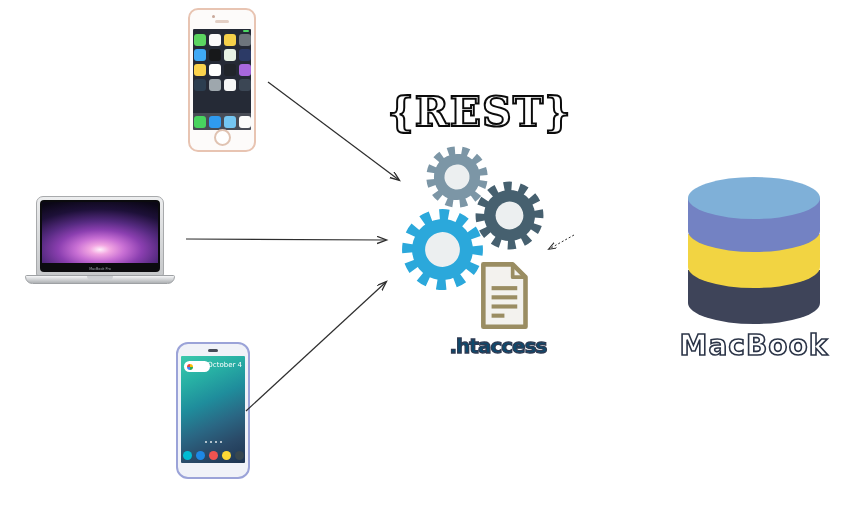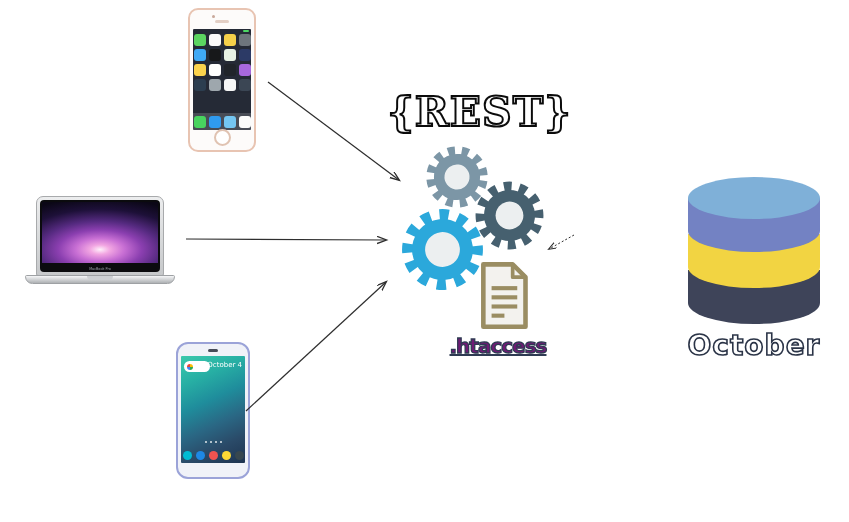--- a/index.html
+++ b/index.html
@@ -17,21 +17,21 @@
   
   .gear{position:absolute;}
   .gear svg{display:block;}
   .gear-top{left:424px;top:144px;width:66px;height:66px;transform:rotate(8deg);}
   .gear-right{left:473px;top:179px;width:73px;height:73px;transform:rotate(18deg);}
   .gear-left{left:399px;top:206px;width:87px;height:87px;transform:rotate(-6deg);z-index:3;}
 
   
   .doc-icon{position:absolute;left:476px;top:260px;width:55px;height:71px;z-index:4;}
   .htaccess-label{position:absolute;left:438px;top:334px;width:120px;text-align:center;
-    font-size:20px;font-weight:bold;color:#701a75;-webkit-text-stroke:1.3px #2E3A52;letter-spacing:-1px;text-decoration:underline;}
+    font-size:20px;font-weight:bold;color:#0c4a6e;-webkit-text-stroke:1.3px #2E3A52;letter-spacing:-1px;}
 
   
   .db{position:absolute;left:688px;top:177px;width:132px;height:185px;}
   .db-tiles{position:absolute;left:0;top:0;width:132px;height:150px;}
   .db-tiles .tile{position:absolute;left:0;width:132px;}
   .db-tiles .tile:nth-child(1){top:0;height:42px;border-radius:50%;z-index:4;}
   .db-tiles .tile:nth-child(2){top:21px;height:54px;border-radius:0 0 66px 66px / 0 0 21px 21px;z-index:3;}
   .db-tiles .tile:nth-child(3){top:57px;height:54px;border-radius:0 0 66px 66px / 0 0 21px 21px;z-index:2;}
   .db-tiles .tile:nth-child(4){top:93px;height:54px;border-radius:0 0 66px 66px / 0 0 21px 21px;z-index:1;}
   .db-label{position:absolute;left:-10px;top:152px;width:152px;text-align:center;
@@ -202,21 +202,21 @@
   </div>
   <div class="htaccess-label">.htaccess</div>
 
   <div class="db">
     <div class="db-tiles">
         <div class="tile" style="background: rgb(127, 176, 216);"></div>
         <div class="tile" style="background: rgb(115, 130, 195);"></div>
         <div class="tile" style="background: rgb(242, 212, 66);"></div>
         <div class="tile" style="background: rgb(62, 68, 89);"></div>
       </div>
-    <div class="db-label">October</div>
+    <div class="db-label">MacBook</div>
   </div>
 
   <svg class="arrows">
     <defs>
       <marker id="ah" markerWidth="10" markerHeight="8" refX="7.5" refY="3" orient="auto">
         <path d="M0,0 L8,3 L0,6" fill="none" stroke="#2E2E2E" stroke-width="1.1"></path>
       </marker>
     </defs>
     <line x1="268" y1="82" x2="399" y2="180" stroke-width="1.2" marker-end="url(#ah)" stroke="#2E2E2E"></line>
     <line x1="186" y1="239" x2="386" y2="240" stroke-width="1.2" marker-end="url(#ah)" stroke="#2E2E2E"></line>

